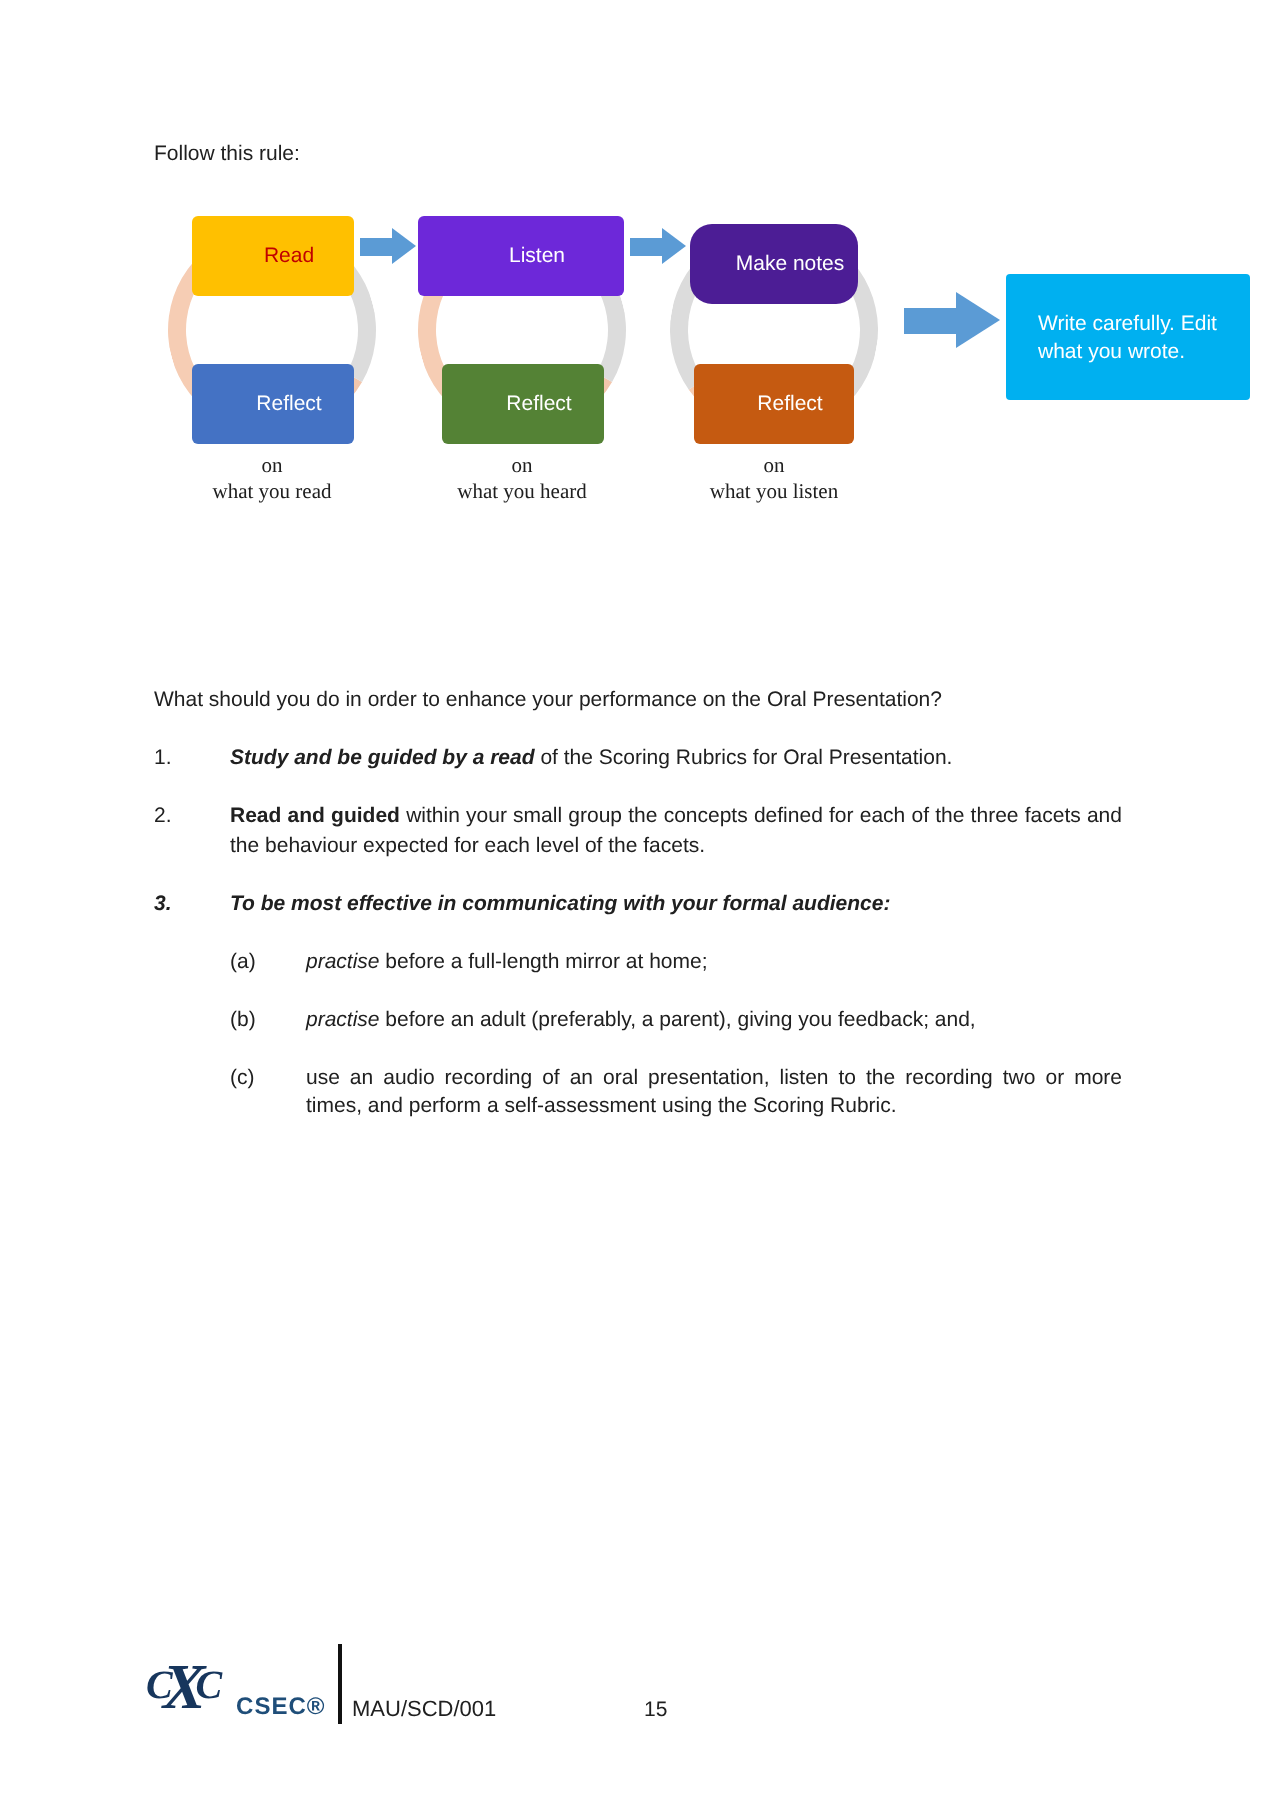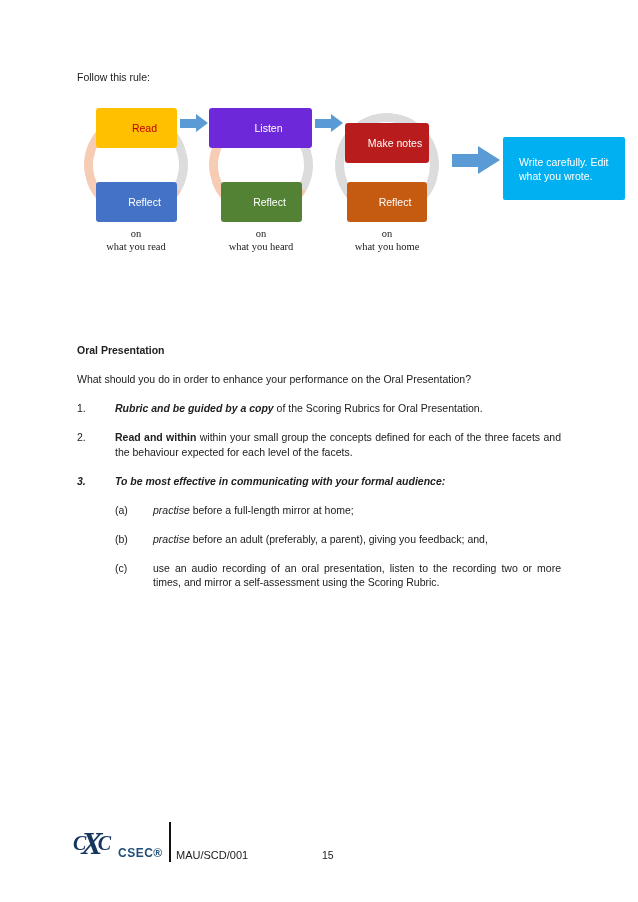--- a/index.html
+++ b/index.html
@@ -19,21 +19,21 @@
   .ring2 { left:209px; top:113px; border-top-color:#F6CDB4; border-left-color:#F6CDB4; border-bottom-color:#F2C6AC; transform:rotate(-15deg); }
   .ring3 { left:335px; top:113px; border-bottom-color:#F6CDB4; transform:rotate(10deg); }
 
   .dbox {
     position:absolute; height:40px; border-radius:3px; z-index:2;
     display:flex; align-items:center; justify-content:center;
     font-size:10.5px; color:#ffffff;padding-left:16px;
   }
   .read   { left:96px;  top:108px; width:81px;  background:#FFC000; color:#C00000; }
   .listen { left:209px; top:108px; width:103px; background:#6d28d9; }
-  .notes  { left:345px; top:123px; width:84px;  background:#b91c1c; }
+  .notes  { left:345px; top:112px; width:84px;  background:#4c1d95;border-radius:11px; }
   .ref1   { left:96px;  top:182px; width:81px;  background:#4472C4; }
   .ref2   { left:221px; top:182px; width:81px;  background:#548235; }
   .ref3   { left:347px; top:182px; width:80px;  background:#C55A11; }
 
   .conn { position:absolute; top:114px; display:flex; align-items:center; z-index:1; }
   .conn .bar  { width:16px; height:9px; background:#5B9BD5; }
   .conn .head { width:0; height:0; border-top:9px solid transparent; border-bottom:9px solid transparent; border-left:12px solid #5B9BD5; }
   .conn1 { left:180px; } .conn2 { left:315px; }
 
   .big-arrow { position:absolute; left:452px; top:146px; display:flex; align-items:center; }
@@ -106,64 +106,63 @@
     <div class="caption cap1">
       <span>on</span>
       <span>what you read</span>
     </div>
     <div class="caption cap2">
       <span>on</span>
       <span>what you heard</span>
     </div>
     <div class="caption cap3">
       <span>on</span>
-      <span>what you home</span>
+      <span>what you listen</span>
     </div>
 
     <div class="big-arrow">
         <div class="bar"></div>
         <div class="head"></div>
       </div>
 
     <div class="result-box">Write carefully. Edit what you wrote.</div>
   </div>
 
 
   <div class="body-block">
-    <p class="subtitle">Oral Presentation</p>
     <p>What should you do in order to enhance your performance on the Oral Presentation?</p>
 
     <div class="item">
       <span class="num">1.</span>
-      <span class="txt"><span class="lead-bi">Rubric and be guided by a copy</span><span> of the Scoring Rubrics for Oral Presentation.</span></span>
+      <span class="txt"><span class="lead-bi">Study and be guided by a read</span><span> of the Scoring Rubrics for Oral Presentation.</span></span>
     </div>
 
     <div class="item">
       <span class="num">2.</span>
-      <span class="txt"><span class="lead-b">Read and within</span><span> within your small group the concepts defined for each of the three facets and the behaviour expected for each level of the facets.</span></span>
+      <span class="txt"><span class="lead-b">Read and guided</span><span> within your small group the concepts defined for each of the three facets and the behaviour expected for each level of the facets.</span></span>
     </div>
 
     <div class="item">
       <span class="num num-bi">3.</span>
       <span class="txt"><span class="lead-bi">To be most effective in communicating with your formal audience:</span><span></span></span>
     </div>
 
     <div class="subitem">
       <span class="num">(a)</span>
       <span class="txt"><span class="lead-i">practise</span><span> before a full-length mirror at home;</span></span>
     </div>
 
     <div class="subitem">
       <span class="num">(b)</span>
       <span class="txt"><span class="lead-i">practise</span><span> before an adult (preferably, a parent), giving you feedback; and,</span></span>
     </div>
 
     <div class="subitem">
       <span class="num">(c)</span>
-      <span class="txt"><span class="lead-i"></span><span>use an audio recording of an oral presentation, listen to the recording two or more times, and mirror a self-assessment using the Scoring Rubric.</span></span>
+      <span class="txt"><span class="lead-i"></span><span>use an audio recording of an oral presentation, listen to the recording two or more times, and perform a self-assessment using the Scoring Rubric.</span></span>
     </div>
   </div>
 
   <div class="logo">
     <div class="cxc-mark">
       <span class="c1">C</span>
       <span class="x">X</span>
       <span class="c2">C</span>
     </div>
     <span class="csec-text">CSEC®</span>

